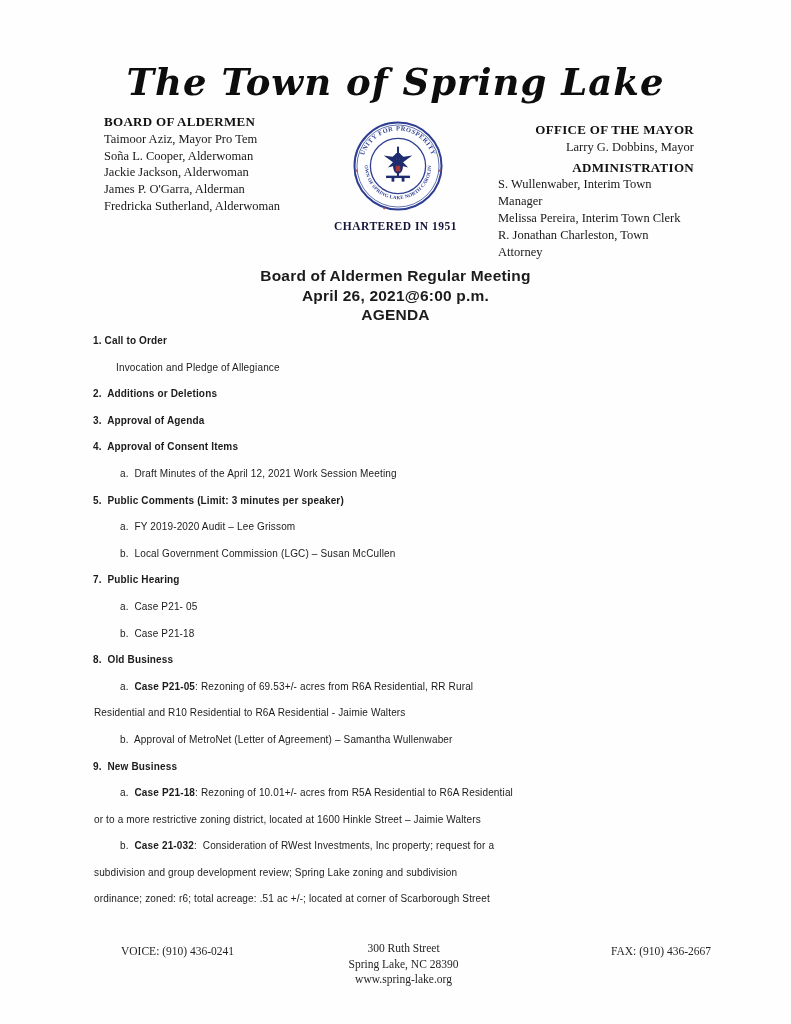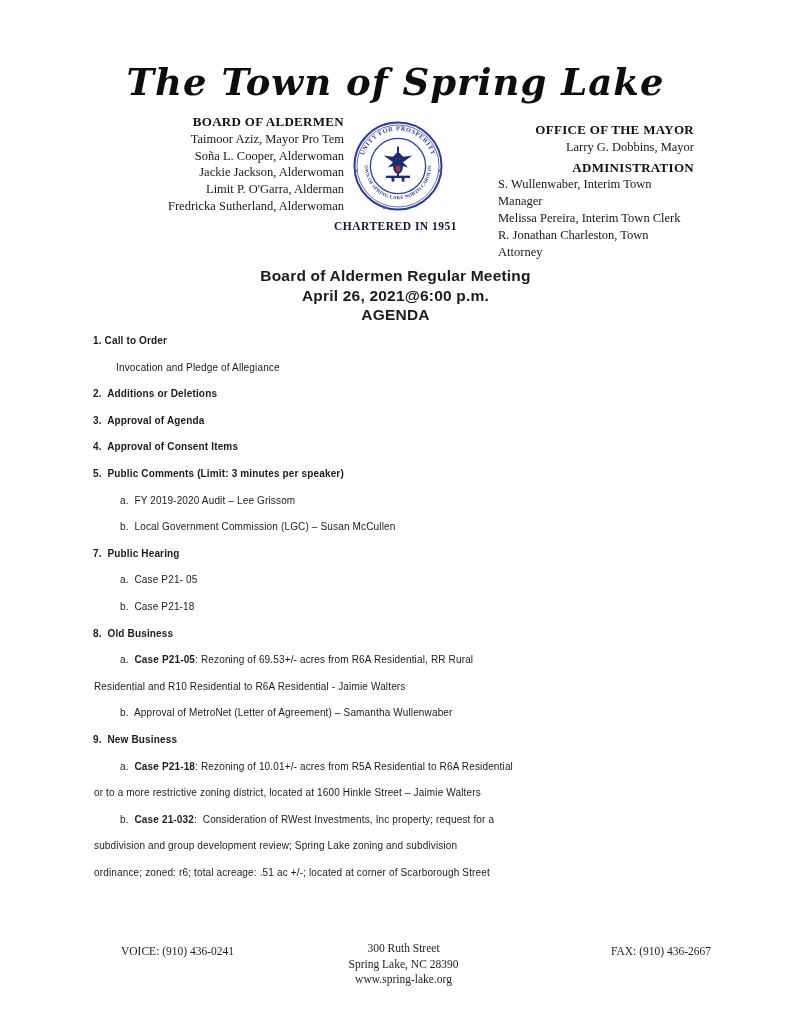--- a/index.html
+++ b/index.html
@@ -6,21 +6,21 @@
   .page{
     position:relative;width:791px;height:1024px;background:#fefefe;
     font-family:"Liberation Serif",serif;color:#181818;overflow:hidden;
     margin:0 auto;box-shadow:0 0 4px rgba(0,0,0,.25);
   }
   .doc-title{
     position:absolute;top:60px;left:0;width:100%;text-align:center;
     font-family:"DejaVu Serif",serif;font-style:italic;font-weight:700;
     font-size:37px;letter-spacing:1px;color:#0d0d0d;
   }
-  .board{position:absolute;left:104px;top:114px;width:240px;font-size:12.5px;line-height:16.8px;text-align:right;}
+  .board{position:absolute;left:104px;top:114px;width:240px;font-size:12.5px;line-height:16.8px;}
   .block-heading{font-weight:bold;font-size:13px;letter-spacing:.3px;color:#111;}
   .seal-wrap{position:absolute;left:352px;top:120px;width:92px;height:92px;}
   .seal-wrap svg{width:100%;height:100%;}
   .chartered{
     position:absolute;top:220px;left:0;width:100%;text-align:center;
     font-weight:bold;font-size:11.5px;letter-spacing:.5px;color:#15153a;
   }
   .mayor-admin{position:absolute;left:498px;top:122px;width:196px;font-size:12.5px;line-height:16.8px;}
   .ra{text-align:right;}
   .admin-heading{margin-top:4px;}
@@ -49,21 +49,21 @@
 <div class="page">
 
   <div class="doc-title">The Town of Spring Lake</div>
 
   <div class="board">
     <div class="block-heading">BOARD OF ALDERMEN</div>
     <div>
         <div>Taimoor Aziz, Mayor Pro Tem</div>
         <div>Soña L. Cooper, Alderwoman</div>
         <div>Jackie Jackson, Alderwoman</div>
-        <div>Limit P. O'Garra, Alderman</div>
+        <div>James P. O'Garra, Alderman</div>
         <div>Fredricka Sutherland, Alderwoman</div>
       </div>
   </div>
 
   <div class="seal-wrap">
     <svg viewBox="0 0 100 100">
       <defs>
         <path id="arcTop" d="M 11.5,50 A 38.5,38.5 0 0 1 88.5,50"></path>
         <path id="arcBot" d="M 14,50 A 36,36 0 0 0 86,50"></path>
       </defs>
@@ -111,20 +111,21 @@
     <div>April 26, 2021@6:00 p.m.</div>
     <div>AGENDA</div>
   </div>
 
   <div class="agenda">
       <div class="ag-line ag-num"><span class="b">1. Call to Order</span></div>
       <div class="ag-line ag-plain"><span>Invocation and Pledge of Allegiance</span></div>
       <div class="ag-line ag-num"><span class="b">2.  Additions or Deletions</span></div>
       <div class="ag-line ag-num"><span class="b">3.  Approval of Agenda</span></div>
       <div class="ag-line ag-num"><span class="b">4.  Approval of Consent Items</span></div>
+      <div class="ag-line ag-sub"><span>a.  Draft Minutes of the April 12, 2021 Work Session Meeting</span></div>
       <div class="ag-line ag-num"><span class="b">5.  Public Comments (Limit: 3 minutes per speaker)</span></div>
       <div class="ag-line ag-sub"><span>a.  FY 2019-2020 Audit – Lee Grissom</span></div>
       <div class="ag-line ag-sub"><span>b.  Local Government Commission (LGC) – Susan McCullen</span></div>
       <div class="ag-line ag-num"><span class="b">7.  Public Hearing</span></div>
       <div class="ag-line ag-sub"><span>a.  Case P21- 05</span></div>
       <div class="ag-line ag-sub"><span>b.  Case P21-18</span></div>
       <div class="ag-line ag-num"><span class="b">8.  Old Business</span></div>
       <div class="ag-line ag-sub"><span>a.  </span><span class="b">Case P21-05</span><span>: Rezoning of 69.53+/- acres from R6A Residential, RR Rural</span></div>
       <div class="ag-line ag-cont"><span>Residential and R10 Residential to R6A Residential - Jaimie Walters</span></div>
       <div class="ag-line ag-sub"><span>b.  Approval of MetroNet (Letter of Agreement) – Samantha Wullenwaber</span></div>

